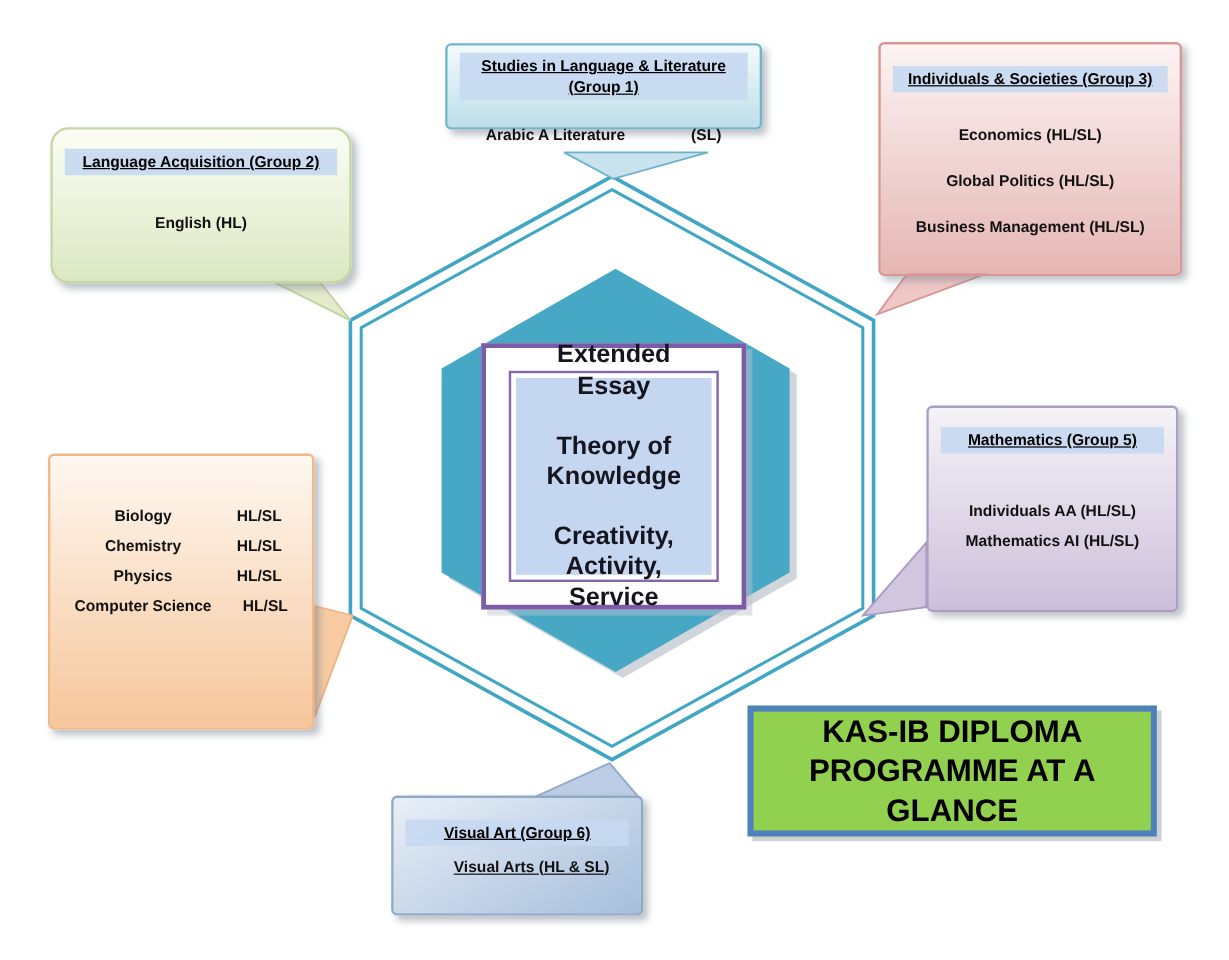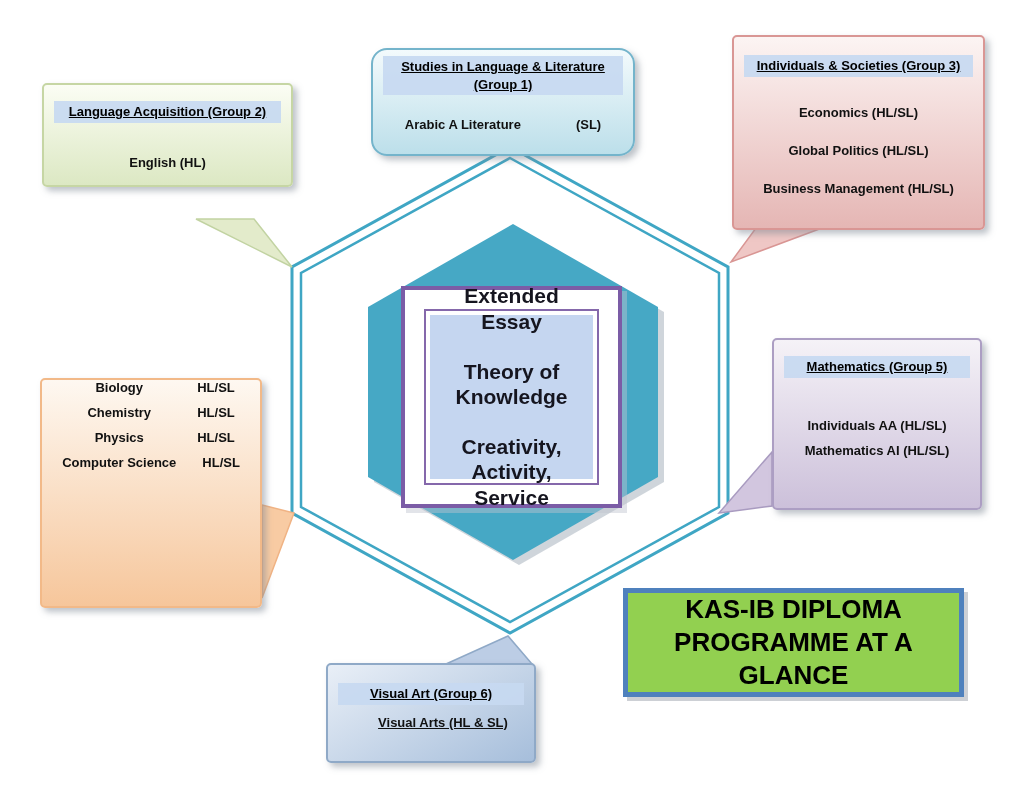--- a/index.html
+++ b/index.html
@@ -30,35 +30,35 @@
     text-align:center;font-weight:bold;color:#111;
     box-shadow:4px 4px 6px rgba(125,135,148,.5);
   }
   .band{
     background:rgba(199,217,241,.92);margin:0 10px;padding:2px 4px;
     font-size:13px;line-height:1.35;text-decoration:underline;color:#000;
   }
   .cbody{font-size:13px;}
   .row{white-space:nowrap;}
 
-  .g1{left:371px;top:48px;width:264px;height:108px;background:linear-gradient(#F3FAFC,#BCDFEA);border-color:#74B4CB;border-radius:16px;}
+  .g1{left:371px;top:36px;width:264px;height:72px;background:linear-gradient(#F3FAFC,#BCDFEA);border-color:#74B4CB;}
   .g1 .band{margin-top:6px;}
   .g1 .cbody{margin-top:22px;display:flex;justify-content:center;gap:55px;}
 
-  .g2{left:42px;top:83px;width:251px;height:104px;background:linear-gradient(#FBFDF4,#DCE8C3);border-color:#C6D6A4;}
+  .g2{left:42px;top:106px;width:251px;height:130px;background:linear-gradient(#FBFDF4,#DCE8C3);border-color:#C6D6A4;border-radius:15px;}
   .g2 .band{margin-top:16px;}
   .g2 .cbody{margin-top:32px;}
 
   .g3{left:732px;top:35px;width:253px;height:195px;background:linear-gradient(#FCF4F3,#E5B6B4);border-color:#D99694;}
   .g3 .band{margin-top:18px;}
   .g3 .cbody{margin-top:28px;display:flex;flex-direction:column;gap:23px;}
 
   .g4{left:40px;top:378px;width:222px;height:230px;background:linear-gradient(#FEF8F1,#F6C69B);border-color:#F2B988;}
   .g4 .band{margin-top:11px;}
-  .g4 .cbody{display:flex;flex-direction:column;gap:10px;}
+  .g4 .cbody{margin-top:42px;display:flex;flex-direction:column;gap:10px;}
   .sci-row{display:flex;justify-content:center;gap:26px;white-space:nowrap;}
   .sci-row .nm{min-width:104px;text-align:center;}
 
   .g5{left:772px;top:338px;width:210px;height:172px;background:linear-gradient(#F5F2F7,#CCC0DA);border-color:#AC9EC3;}
   .g5 .band{margin-top:16px;}
   .g5 .cbody{margin-top:40px;display:flex;flex-direction:column;gap:10px;}
 
   .g6{left:326px;top:663px;width:210px;height:100px;background:linear-gradient(150deg,#E9EFF7,#A6BEDB);border-color:#8FA9C7;text-decoration:underline;}
   .g6 .band{margin-top:18px;}
   .g6 .cbody{margin-top:10px;padding-left:24px;}

